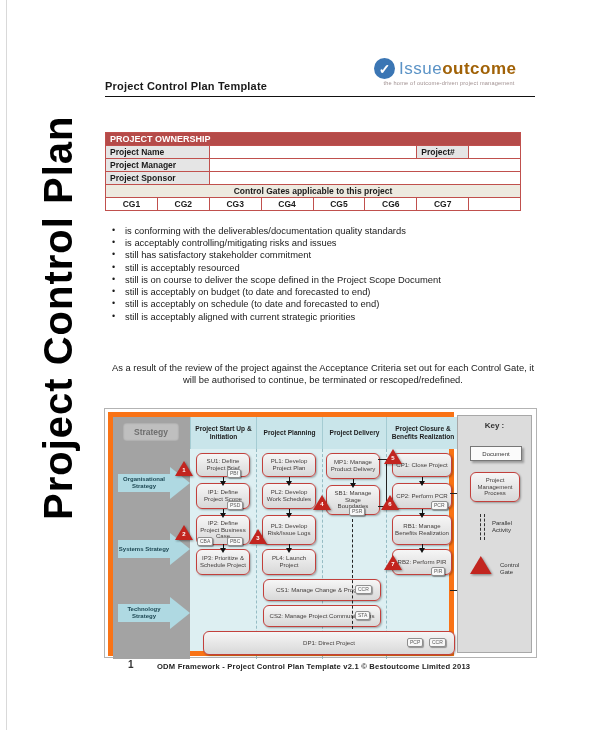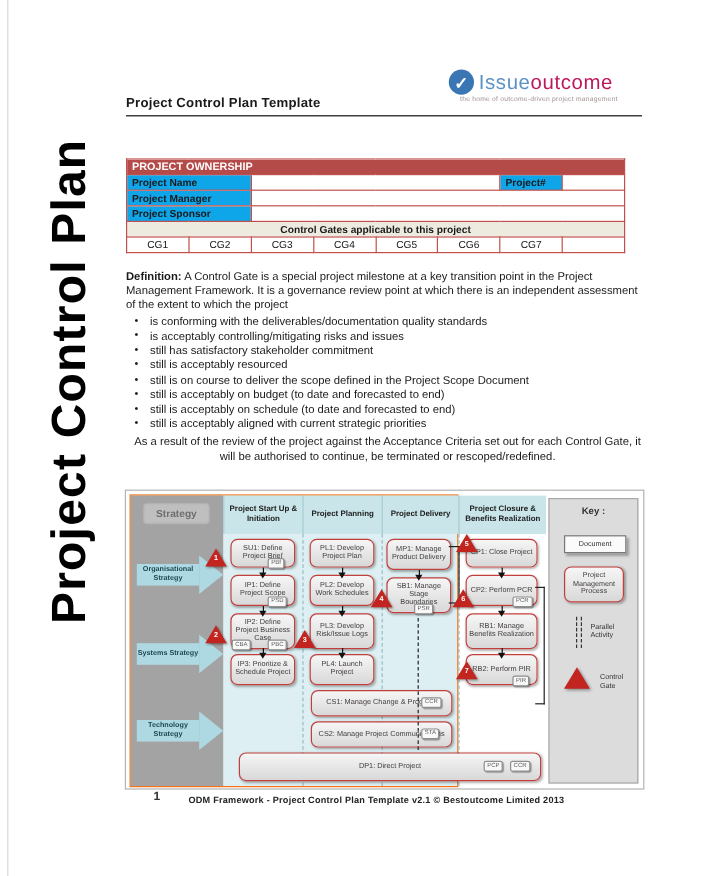--- a/index.html
+++ b/index.html
@@ -4,47 +4,47 @@
 <style>
   html,body{margin:0;padding:0;background:#fff;}
   .page{position:relative;width:600px;height:730px;background:#ffffff;font-family:"Liberation Sans",sans-serif;color:#1a1a1a;overflow:hidden;}
   .edge-line{position:absolute;left:6px;top:0;width:1px;height:730px;background:#d9d9d9;}
 
   
   .logo{position:absolute;left:374px;top:58px;width:150px;}
   .logo-row{display:flex;align-items:center;gap:4px;}
   .logo-circle{width:21px;height:21px;border-radius:50%;background:#3b76b4;color:#fff;font-size:14px;font-weight:bold;display:flex;align-items:center;justify-content:center;}
   .logo-b1{color:#5b93c6;font-size:17px;letter-spacing:.5px;}
-  .logo-b2{color:#be185d;font-size:17px;letter-spacing:.5px;}
+  .logo-b2{color:#a16207;font-size:17px;letter-spacing:.5px;font-weight:bold;}
   .logo-tagline{margin-top:1px;font-size:5.6px;color:#a09090;text-align:center;letter-spacing:.2px;}
 
   .doc-title{position:absolute;left:105px;top:80px;width:430px;font-size:11px;font-weight:bold;border-bottom:1.6px solid #111;padding-bottom:4px;letter-spacing:.2px;}
 
   .vertical-title{position:absolute;left:36px;top:520px;transform:rotate(-90deg);transform-origin:0 0;white-space:nowrap;font-size:40px;font-weight:bold;letter-spacing:1px;color:#000;}
 
   
   .own{position:absolute;left:105px;top:132px;width:416px;border-collapse:collapse;table-layout:fixed;font-size:8.5px;}
   .own td,.own th{border:1.3px solid #c0504d;padding:1px 4px;height:13px;box-sizing:border-box;overflow:hidden;white-space:nowrap;}
   .own .hdr{background:#b54b49;color:#fff;text-align:left;font-weight:bold;font-size:9px;}
-  .own .lbl{background:#0ea5e9;font-weight:bold;margin-top:36px;}
+  .own .lbl{background:#e5e5e5;font-weight:bold;margin-top:36px;}
   .own .val{background:#fff;}
   .own .cap{background:#edeae0;text-align:center;font-weight:bold;}
-  .own .cg{background:#fff;text-align:center;font-weight:normal;}
+  .own .cg{background:#fff;text-align:center;font-weight:bold;}
 
   
   .definition{position:absolute;left:105px;top:224px;width:436px;font-size:9.4px;line-height:1.3;}
   .definition p{margin:0;}
   .definition ul{margin:1px 0 0 0;padding:0;list-style:none;}
   .definition li{padding-left:20px;position:relative;}
   .definition li::before{content:"\2022";position:absolute;left:7px;top:0;font-size:9px;}
   .review{position:absolute;left:105px;top:362px;width:436px;font-size:9.4px;line-height:1.3;margin:0;text-align:center;}
 
   
   .dg-outer{position:absolute;left:104px;top:408px;width:433px;height:250px;background:#fff;border:1px solid #b3b3b3;box-sizing:border-box;}
-  .dg-teal{position:absolute;left:3px;top:3px;width:274px;height:244px;background:#ddeff2;border:1px solid #f97316;box-sizing:border-box;}
+  .dg-teal{position:absolute;left:3px;top:3px;width:346px;height:244px;background:#ddeff2;border:5px solid #f97316;box-sizing:border-box;}
   .strat-col{position:absolute;left:0;top:0;width:77px;height:242px;background:#a3a3a3;}
   .strat-pill{position:absolute;left:10px;top:6px;width:56px;height:18px;background:#bfbfbf;border-radius:3px;color:#6e6e6e;font-size:8.5px;font-weight:bold;display:flex;align-items:center;justify-content:center;box-shadow:inset 0 0 2px #8a8a8a;}
   .strat-arrow{position:absolute;left:5px;width:74px;height:32px;}
   .sa-body{position:absolute;left:0;top:7px;width:52px;height:18px;background:#afd9e2;display:flex;align-items:center;justify-content:center;text-align:center;font-size:6px;font-weight:bold;color:#1d4753;line-height:1.1;}
   .sa-head{position:absolute;left:52px;top:0;width:0;height:0;border-top:16px solid transparent;border-bottom:16px solid transparent;border-left:20px solid #afd9e2;}
   .colhdr{position:absolute;top:0;height:32px;background:#c9e5ea;border-left:1px solid #a5ccd3;box-sizing:border-box;display:flex;align-items:center;justify-content:center;text-align:center;font-size:6.6px;font-weight:bold;color:#1c1c1c;line-height:1.15;padding:0 2px;}
   .dsep{position:absolute;top:32px;height:210px;width:0;border-left:1px dashed #96bcc4;}
   .pbox{position:absolute;background:linear-gradient(#f6f6f6,#d8d8d8);border:1.4px solid #c2403c;border-radius:6px;box-sizing:border-box;display:flex;align-items:center;justify-content:center;text-align:center;font-size:6.1px;color:#45403f;line-height:1.12;padding:1px 2px;box-shadow:1px 1px 2px rgba(0,0,0,.3);}
   .cdown{position:absolute;width:8px;height:10px;}
   .cdown::before{content:"";position:absolute;left:3px;top:0;width:1px;height:5px;background:#111;}
@@ -113,21 +113,20 @@
       <td class="cg">CG4</td>
       <td class="cg">CG5</td>
       <td class="cg">CG6</td>
       <td class="cg">CG7</td>
       <td class="cg"></td>
     </tr>
   </tbody>
     </table>
 
   <div class="definition">
-    <p><b>Definition:</b> <span>A Control Gate is a special project milestone at a key transition point in the Project Management Framework. It is a governance review point at which there is an independent assessment of the extent to which the project</span></p>
     <ul>
       <li>is conforming with the deliverables/documentation quality standards</li>
       <li>is acceptably controlling/mitigating risks and issues</li>
       <li>still has satisfactory stakeholder commitment</li>
       <li>still is acceptably resourced</li>
       <li>still is on course to deliver the scope defined in the Project Scope Document</li>
       <li>still is acceptably on budget (to date and forecasted to end)</li>
       <li>still is acceptably on schedule (to date and forecasted to end)</li>
       <li>still is acceptably aligned with current strategic priorities</li>
     </ul>

